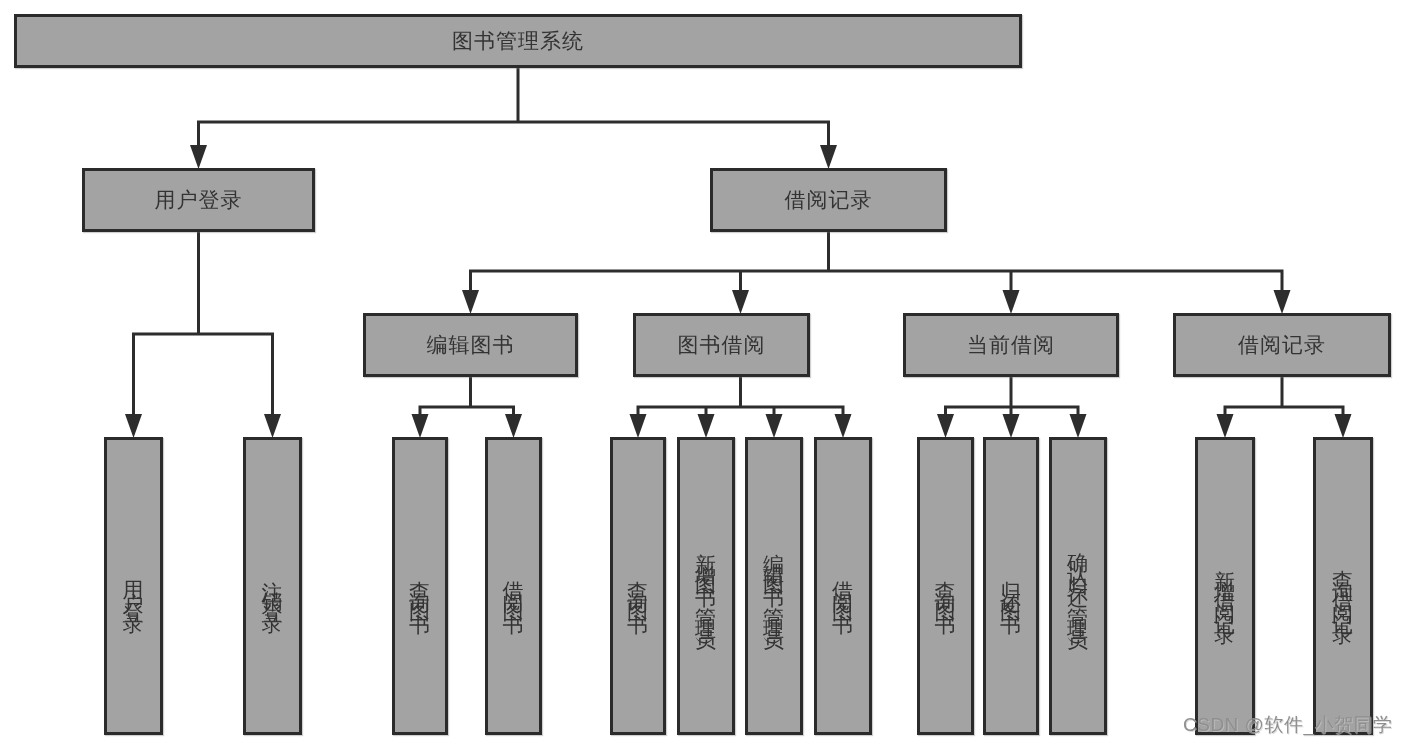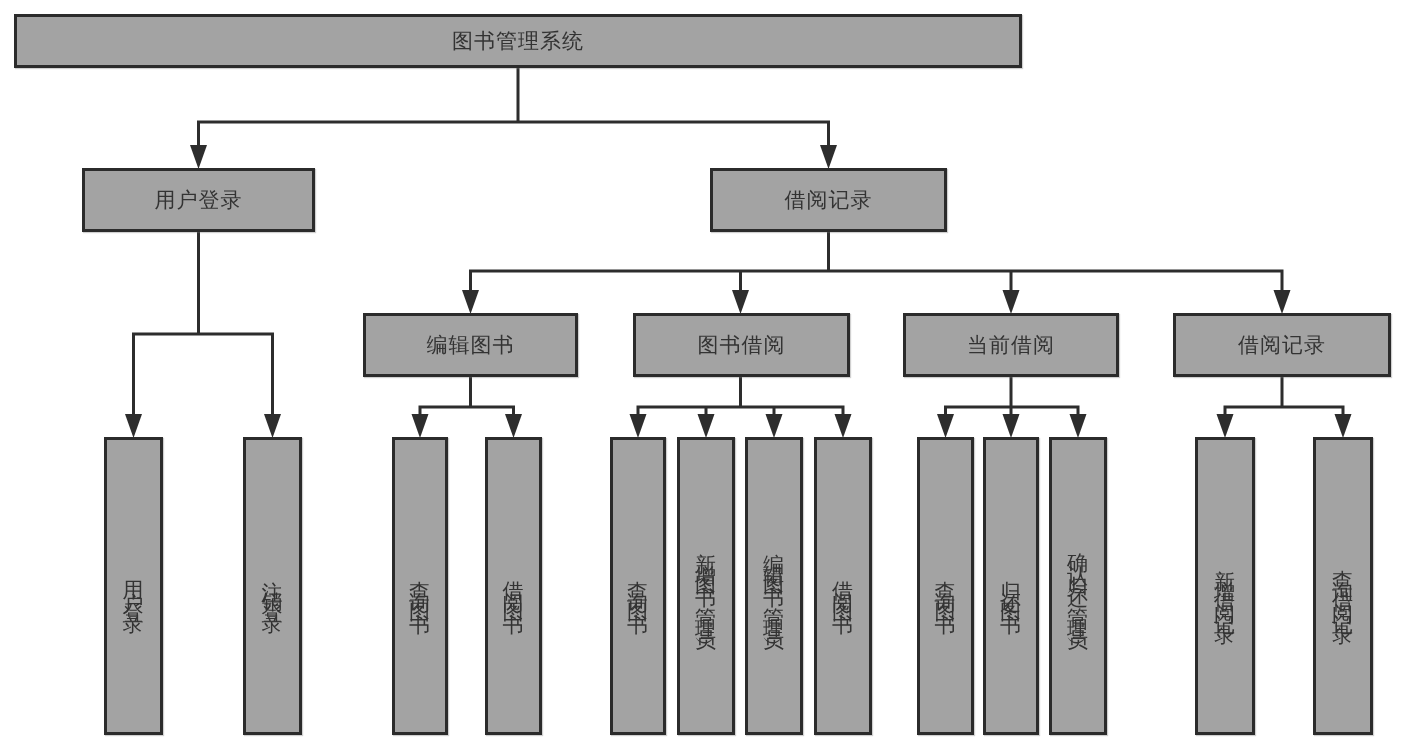--- a/index.html
+++ b/index.html
@@ -95,21 +95,21 @@
       </div>
       <div class="node" style="left: 82px; top: 168px; width: 233px; height: 64px;">
         <span class="h-label">用户登录</span>
       </div>
       <div class="node" style="left: 710px; top: 168px; width: 237px; height: 64px;">
         <span class="h-label">借阅记录</span>
       </div>
       <div class="node" style="left: 363px; top: 313px; width: 215px; height: 64px;">
         <span class="h-label">编辑图书</span>
       </div>
-      <div class="node" style="left: 633px; top: 313px; width: 217px; height: 64px;">
+      <div class="node" style="left: 633px; top: 313px; width: 177px; height: 64px;">
         <span class="h-label">图书借阅</span>
       </div>
       <div class="node" style="left: 903px; top: 313px; width: 216px; height: 64px; font-family: Liberation Mono, monospace;">
         <span class="h-label">当前借阅</span>
       </div>
       <div class="node" style="left: 1173px; top: 313px; width: 218px; height: 64px;">
         <span class="h-label">借阅记录</span>
       </div>
       <div class="node" style="left: 104px; top: 437px; width: 59px; height: 298px;">
         <span class="v-label">用户登录</span>
@@ -144,13 +144,14 @@
       <div class="node" style="left: 1049px; top: 437px; width: 58px; height: 298px;">
         <span class="v-label">确认归还（管理员）</span>
       </div>
       <div class="node" style="left: 1195px; top: 437px; width: 60px; height: 298px;">
         <span class="v-label">新增借阅记录</span>
       </div>
       <div class="node" style="left: 1313px; top: 437px; width: 60px; height: 298px;">
         <span class="v-label">查询借阅记录</span>
       </div>
     </div>
+  <div class="watermark">CSDN @软件_小贺同学</div>
 </div>
 
 </body></html>

